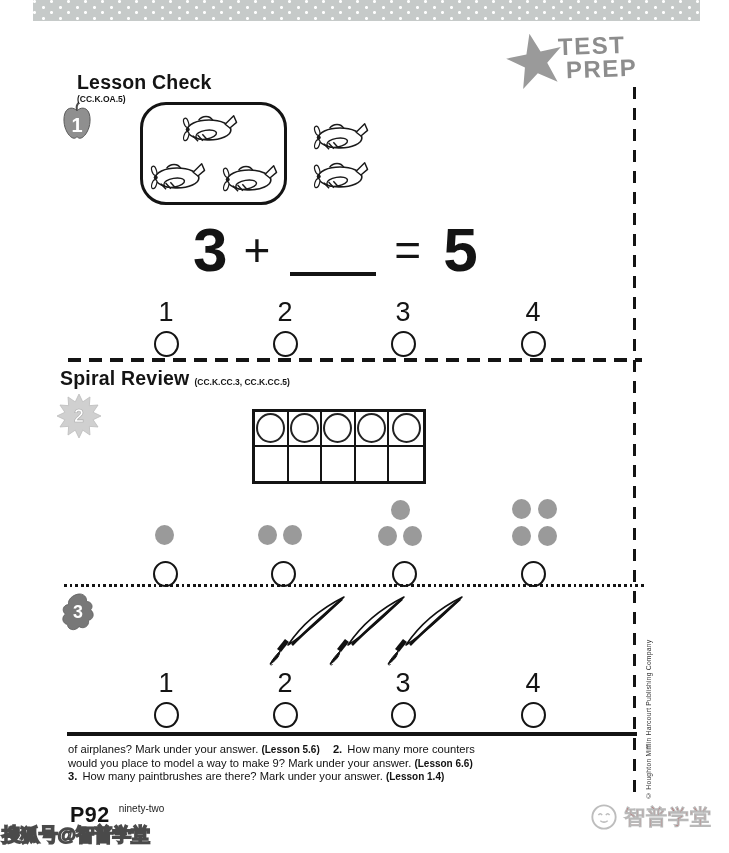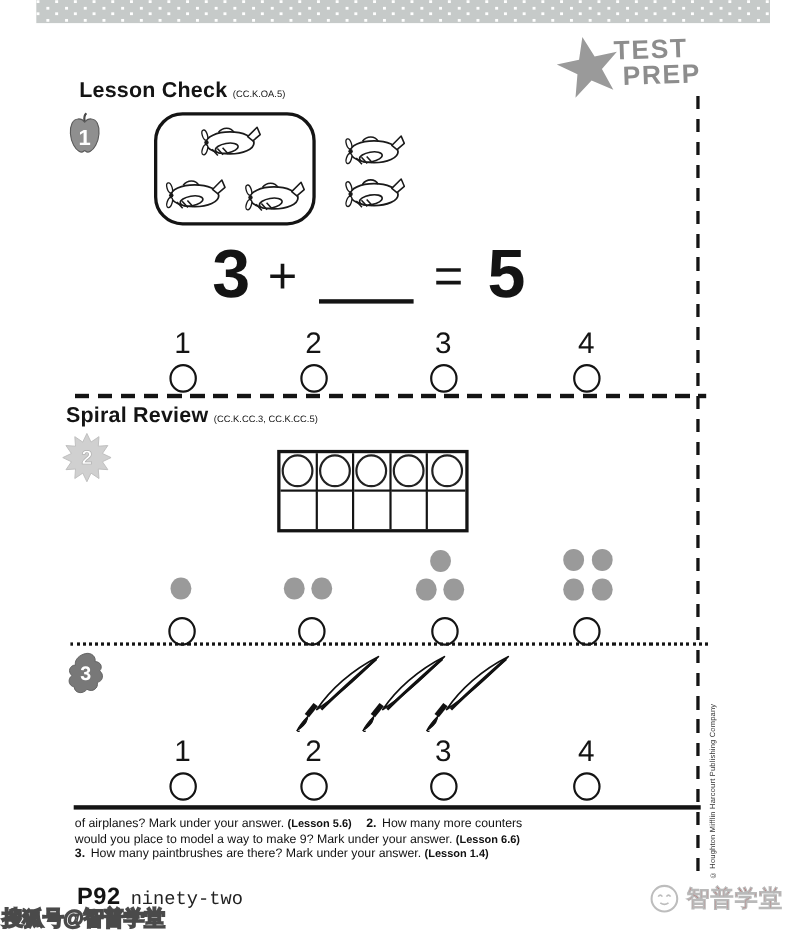--- a/index.html
+++ b/index.html
@@ -24,22 +24,22 @@
     background:repeating-linear-gradient(180deg,#141414 0 12px,rgba(0,0,0,0) 12px 21px);}
   .hdash{position:absolute;left:68px;top:358px;width:574px;height:4px;
     background:repeating-linear-gradient(90deg,#141414 0 13px,rgba(0,0,0,0) 13px 21px);}
   .hdots{position:absolute;left:64px;top:584px;width:580px;height:2.8px;
     background:repeating-linear-gradient(90deg,#141414 0 2.8px,rgba(0,0,0,0) 2.8px 5.6px);}
   .hsolid{position:absolute;left:67px;top:732px;width:570px;height:3.6px;background:#141414;}
 
   
   .sec-title{position:absolute;display:flex;align-items:baseline;font-weight:700;}
   .sec-title .big{font-size:19.5px;letter-spacing:0.2px;}
-  .sec-title .std{font-size:8.5px;margin-left:5px;font-weight:400;}
-  .t-lesson{left:72px;top:71px;} .t-spiral{left:60px;top:367px;}
+  .sec-title .std{font-size:8.5px;margin-left:5px;font-weight:700;}
+  .t-lesson{left:72px;top:71px;flex-direction:column;} .t-spiral{left:60px;top:367px;}
 
   
   .qicon{position:absolute;}
   .qi-apple{left:61px;top:102px;width:32px;height:40px;}
   .qi-sun{left:56px;top:393px;width:46px;height:46px;}
   .qi-splat{left:60px;top:592px;width:36px;height:42px;}
 
   
   .plane-box{position:absolute;left:140px;top:102px;width:147px;height:103px;
              border:3.5px solid #141414;border-radius:26px;box-sizing:border-box;}
@@ -89,23 +89,23 @@
   .br1{left:268px;top:595px;} .br2{left:328px;top:595px;} .br3{left:386px;top:595px;}
 
   
   .directions{position:absolute;left:68px;top:743px;width:500px;font-size:11.2px;line-height:13.6px;color:#111;}
   .directions .b{font-weight:700;}
   .directions .lesson{font-weight:700;font-size:10px;}
   .directions .gap-l{margin-left:10px;}
   .directions .gap-s{margin-left:2px;}
 
   
-  .pagenum{position:absolute;left:70px;top:803px;display:flex;align-items:flex-end;}
+  .pagenum{position:absolute;left:70px;top:803px;display:flex;align-items:flex-start;}
   .pagenum .pn{font-size:21.5px;font-weight:700;letter-spacing:0.5px;}
-  .pagenum .pw{font-size:17px;margin-left:9px;color:#222;font-family:Liberation Mono, monospace;}
+  .pagenum .pw{font-size:10px;margin-left:9px;color:#222;}
 
   
   .vert-copy{position:absolute;left:645px;top:627px;height:172px;writing-mode:vertical-rl;
              transform:rotate(180deg);font-size:6.8px;color:#333;white-space:nowrap;letter-spacing:0.2px;}
 
   
   .wm{font-weight:700;color:#fff;}
   .wm-left{position:absolute;left:2px;top:822px;font-size:19px;letter-spacing:-0.5px;
            -webkit-text-stroke:1.5px #4a4a4a;text-shadow:0 0 1px #4a4a4a;}
   .wm-right{position:absolute;left:590px;top:803px;display:flex;align-items:center;}

